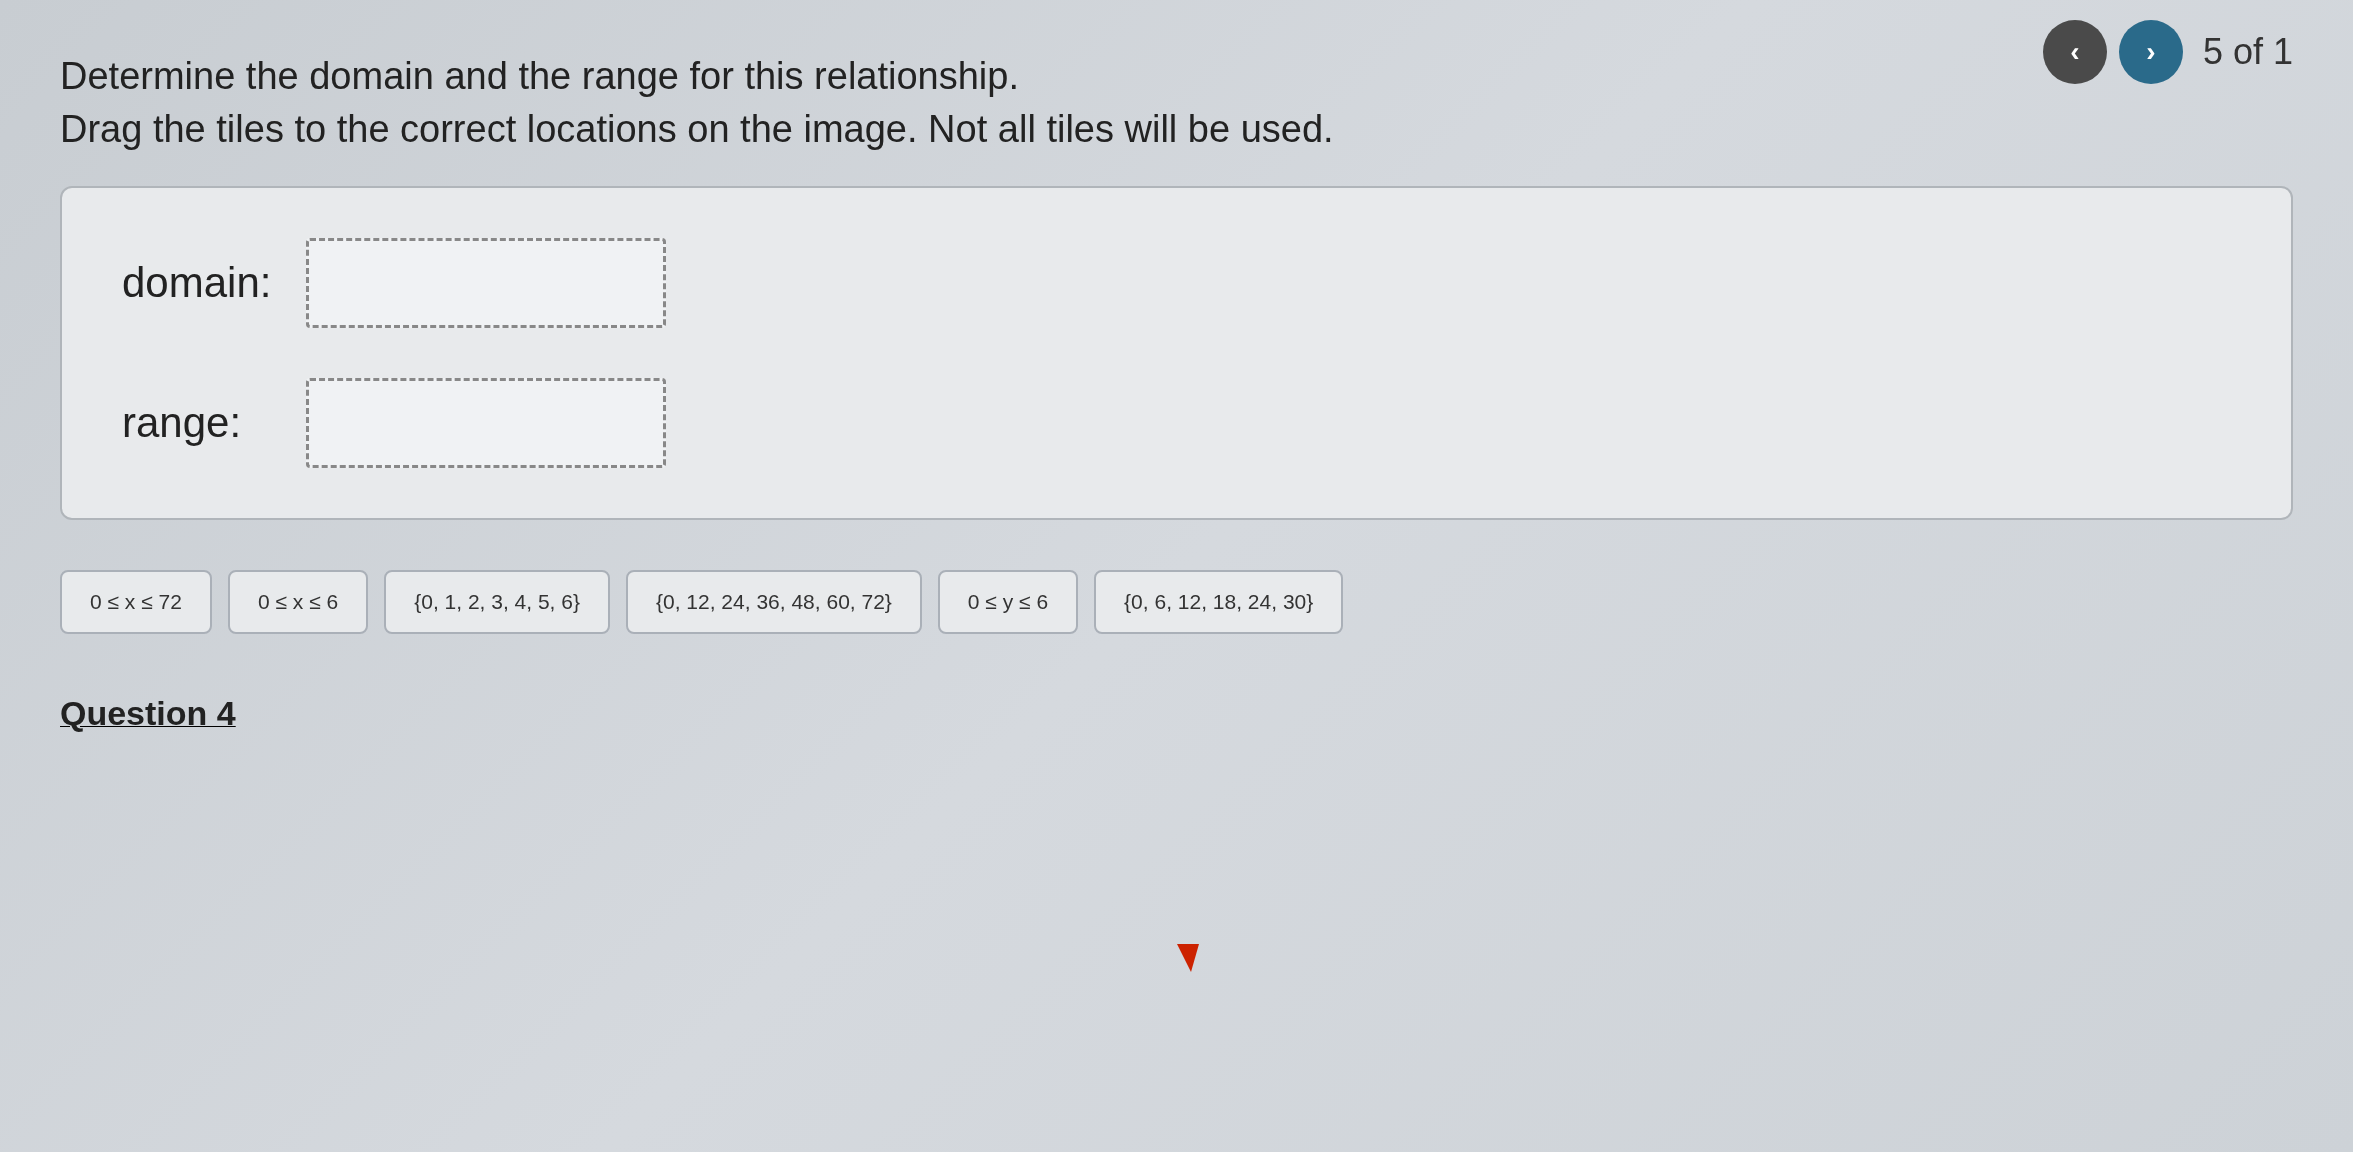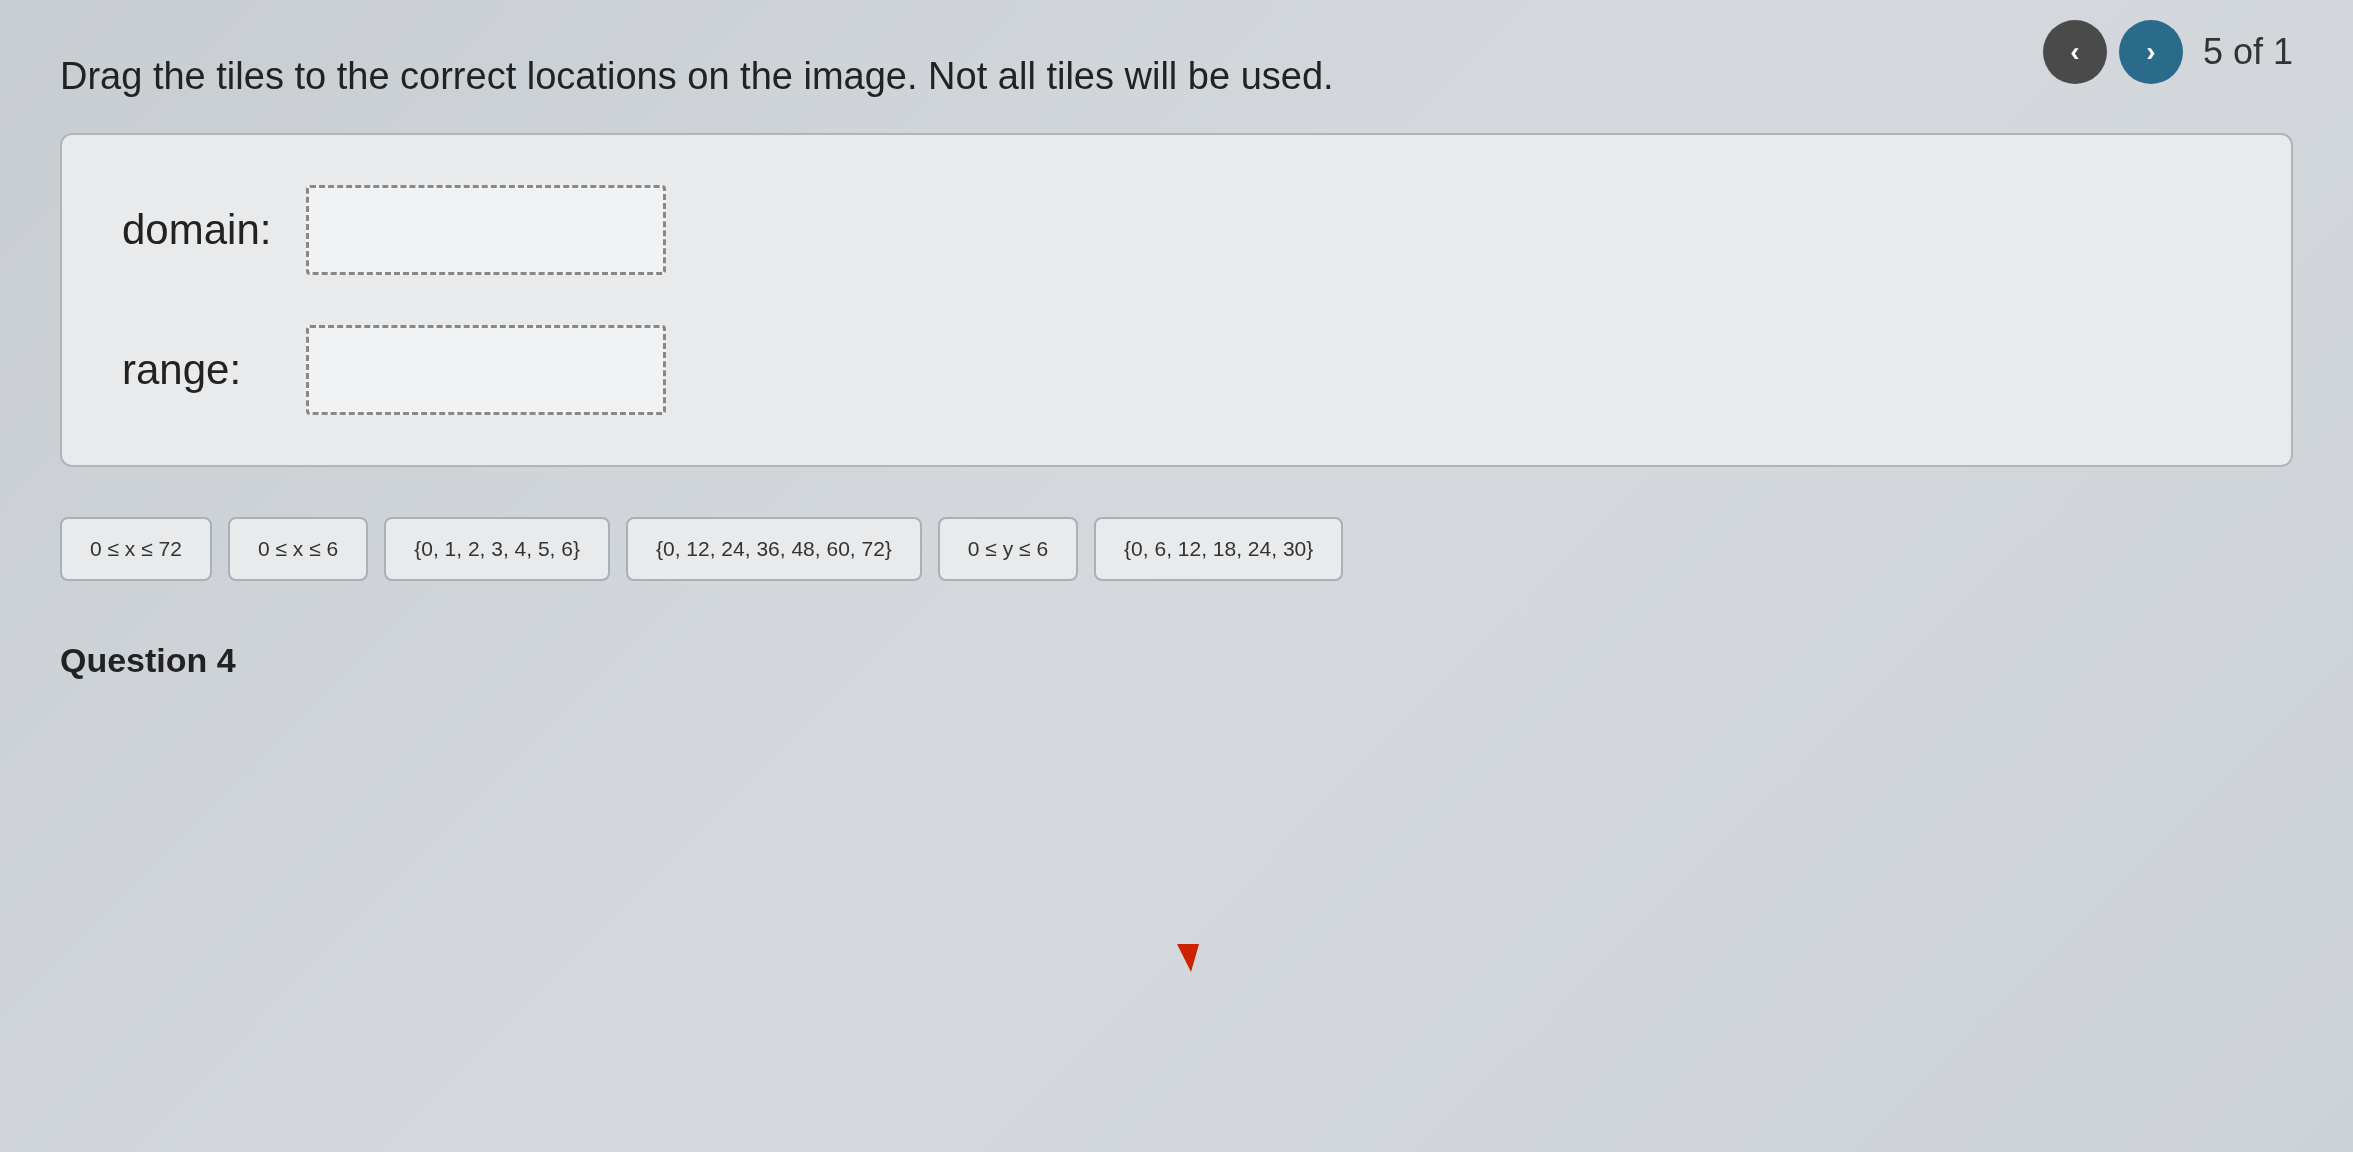--- a/index.html
+++ b/index.html
@@ -131,20 +131,21 @@
       border-radius: 8px;
       padding: 18px 28px;
       font-size: 21px;
       color: #333;
       cursor: grab;
       white-space: nowrap;
     }
 
     .question-footer {
       margin-top: 60px;
+      text-decoration: underline;
     }
 
     .question-footer-label {
       font-size: 34px;
       font-weight: bold;
       color: #222;
     }
 
     .cursor {
       position: absolute;
@@ -163,20 +164,21 @@
 
 <div class="page-container">
 
   <div class="nav-buttons">
     <button class="nav-btn prev">‹</button>
     <button class="nav-btn next">›</button>
     <span class="page-counter">5 of 1</span>
   </div>
 
   <div class="question-header">
+    <h2>Determine the domain and the range for this relationship.</h2>
     <h2>Drag the tiles to the correct locations on the image. Not all tiles will be used.</h2>
   </div>
 
   <div class="content-area">
 
     <div class="answer-box">
 
       <div class="answer-row">
         <span class="answer-label">domain:</span>
         <div class="drop-zone"></div>

